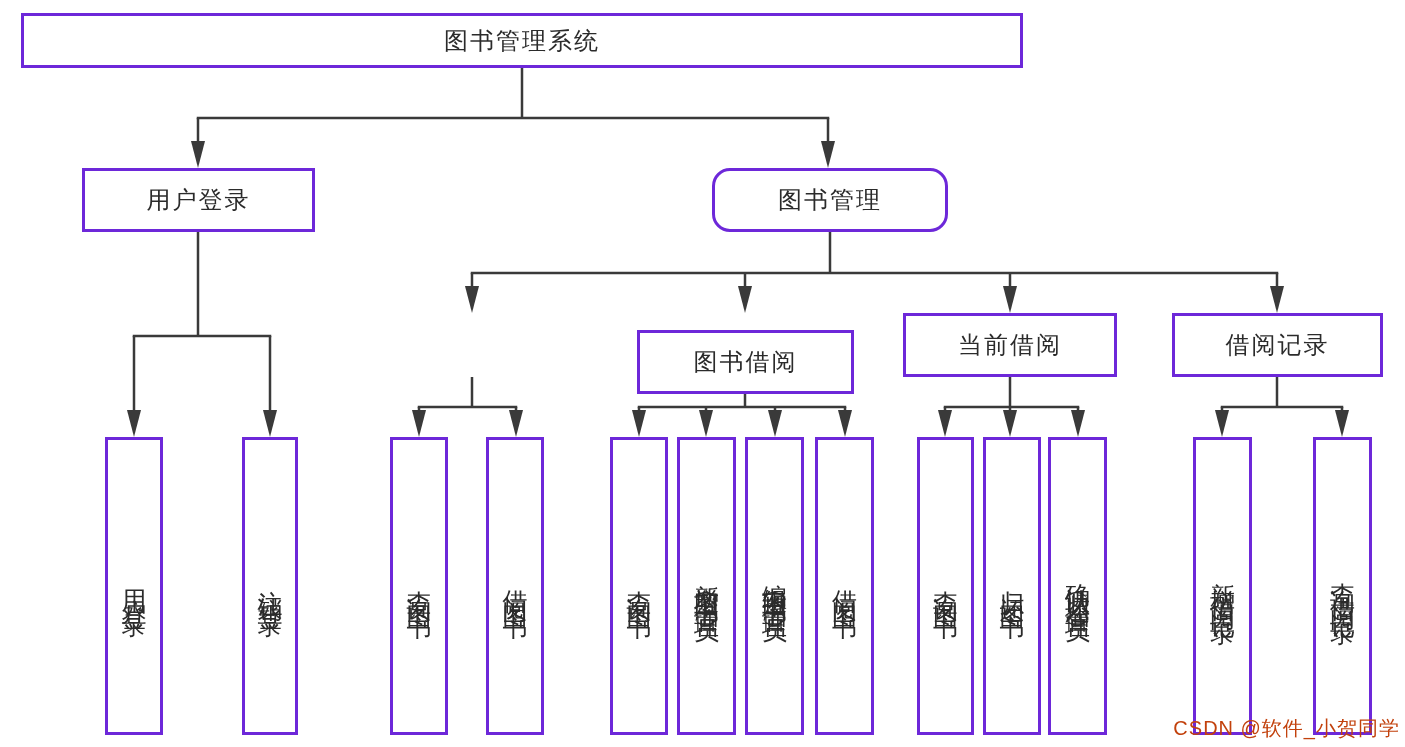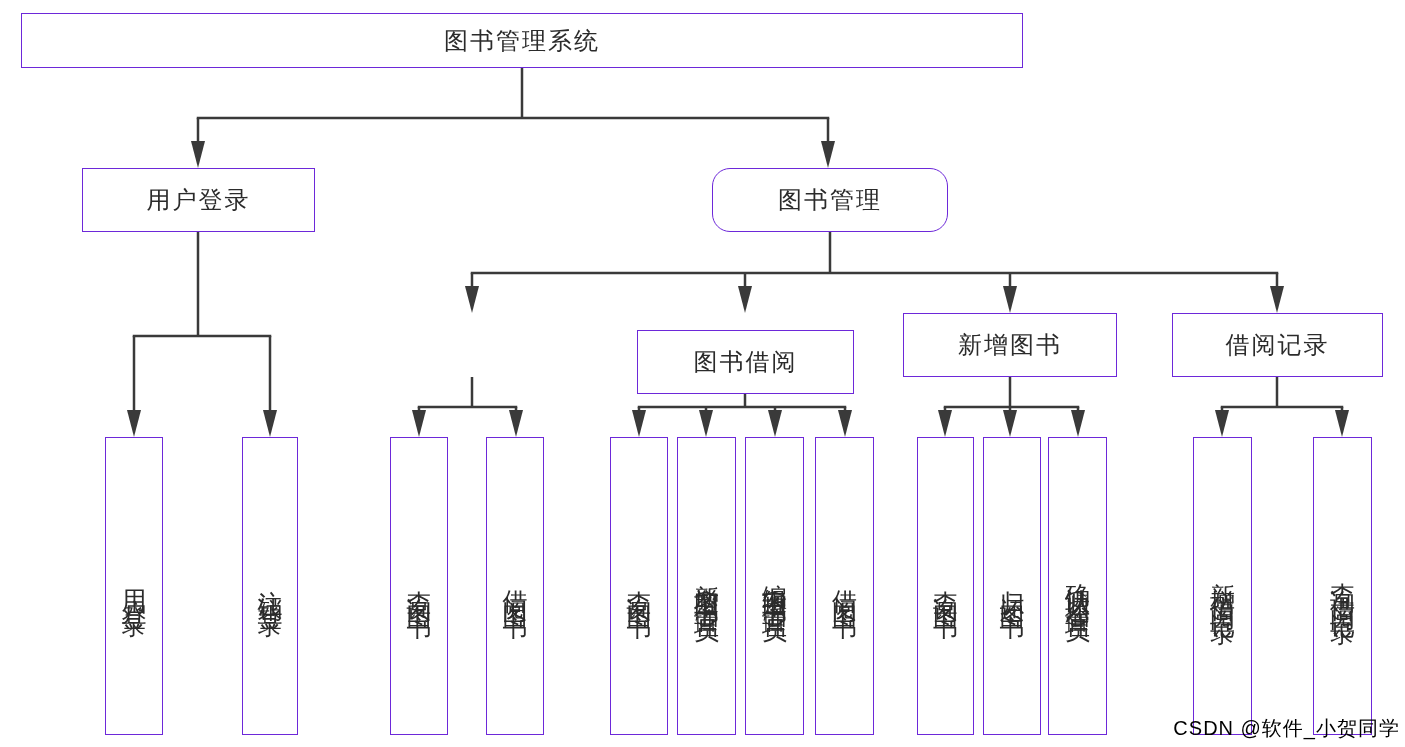--- a/index.html
+++ b/index.html
@@ -18,21 +18,21 @@
   }
   #connector-svg {
     position: absolute;
     left: 0;
     top: 0;
     z-index: 1;
   }
   .box {
     position: absolute;
     box-sizing: border-box;
-    border: 1px solid #6d28d9;
+    border: 3px solid #6d28d9;
     background: #ffffff;
     display: flex;
     align-items: center;
     justify-content: center;
     z-index: 2;
   }
   .h-box {
     font-size: 24px;
     letter-spacing: 2px;
     white-space: nowrap;
@@ -71,21 +71,21 @@
   #leaf-cb-confirm { left: 1048px; width: 59px; }
   #leaf-br-add     { left: 1193px; width: 59px; }
   #leaf-br-query   { left: 1313px; width: 59px; }
   
   #watermark {
     position: absolute;
     right: 5px;
     bottom: 5px;
     font-size: 20px;
     letter-spacing: 1px;
-    color: #000000;
+    color: #c2410c;
     z-index: 5;
     white-space: nowrap;
   }
 </style>
 </head>
 <body>
 
 <div id="canvas">
 
   <svg id="connector-svg" width="1405" height="747" viewBox="0 0 1405 747">
@@ -163,21 +163,21 @@
     <span>用户登录</span>
   </div>
   <div class="box h-box" id="book-mgmt-box">
     <span>图书管理</span>
   </div>
 
   <div class="box h-box" id="l3-borrowing">
     <span>图书借阅</span>
   </div>
   <div class="box h-box" id="l3-current">
-    <span>新增图书</span>
+    <span>当前借阅</span>
   </div>
   <div class="box h-box" id="l3-records">
     <span>借阅记录</span>
   </div>
 
   <div class="box leaf" id="leaf-ul-login">
     <span>用户登录</span>
   </div>
   <div class="box leaf" id="leaf-ul-logout">
     <span>注销登录</span>

